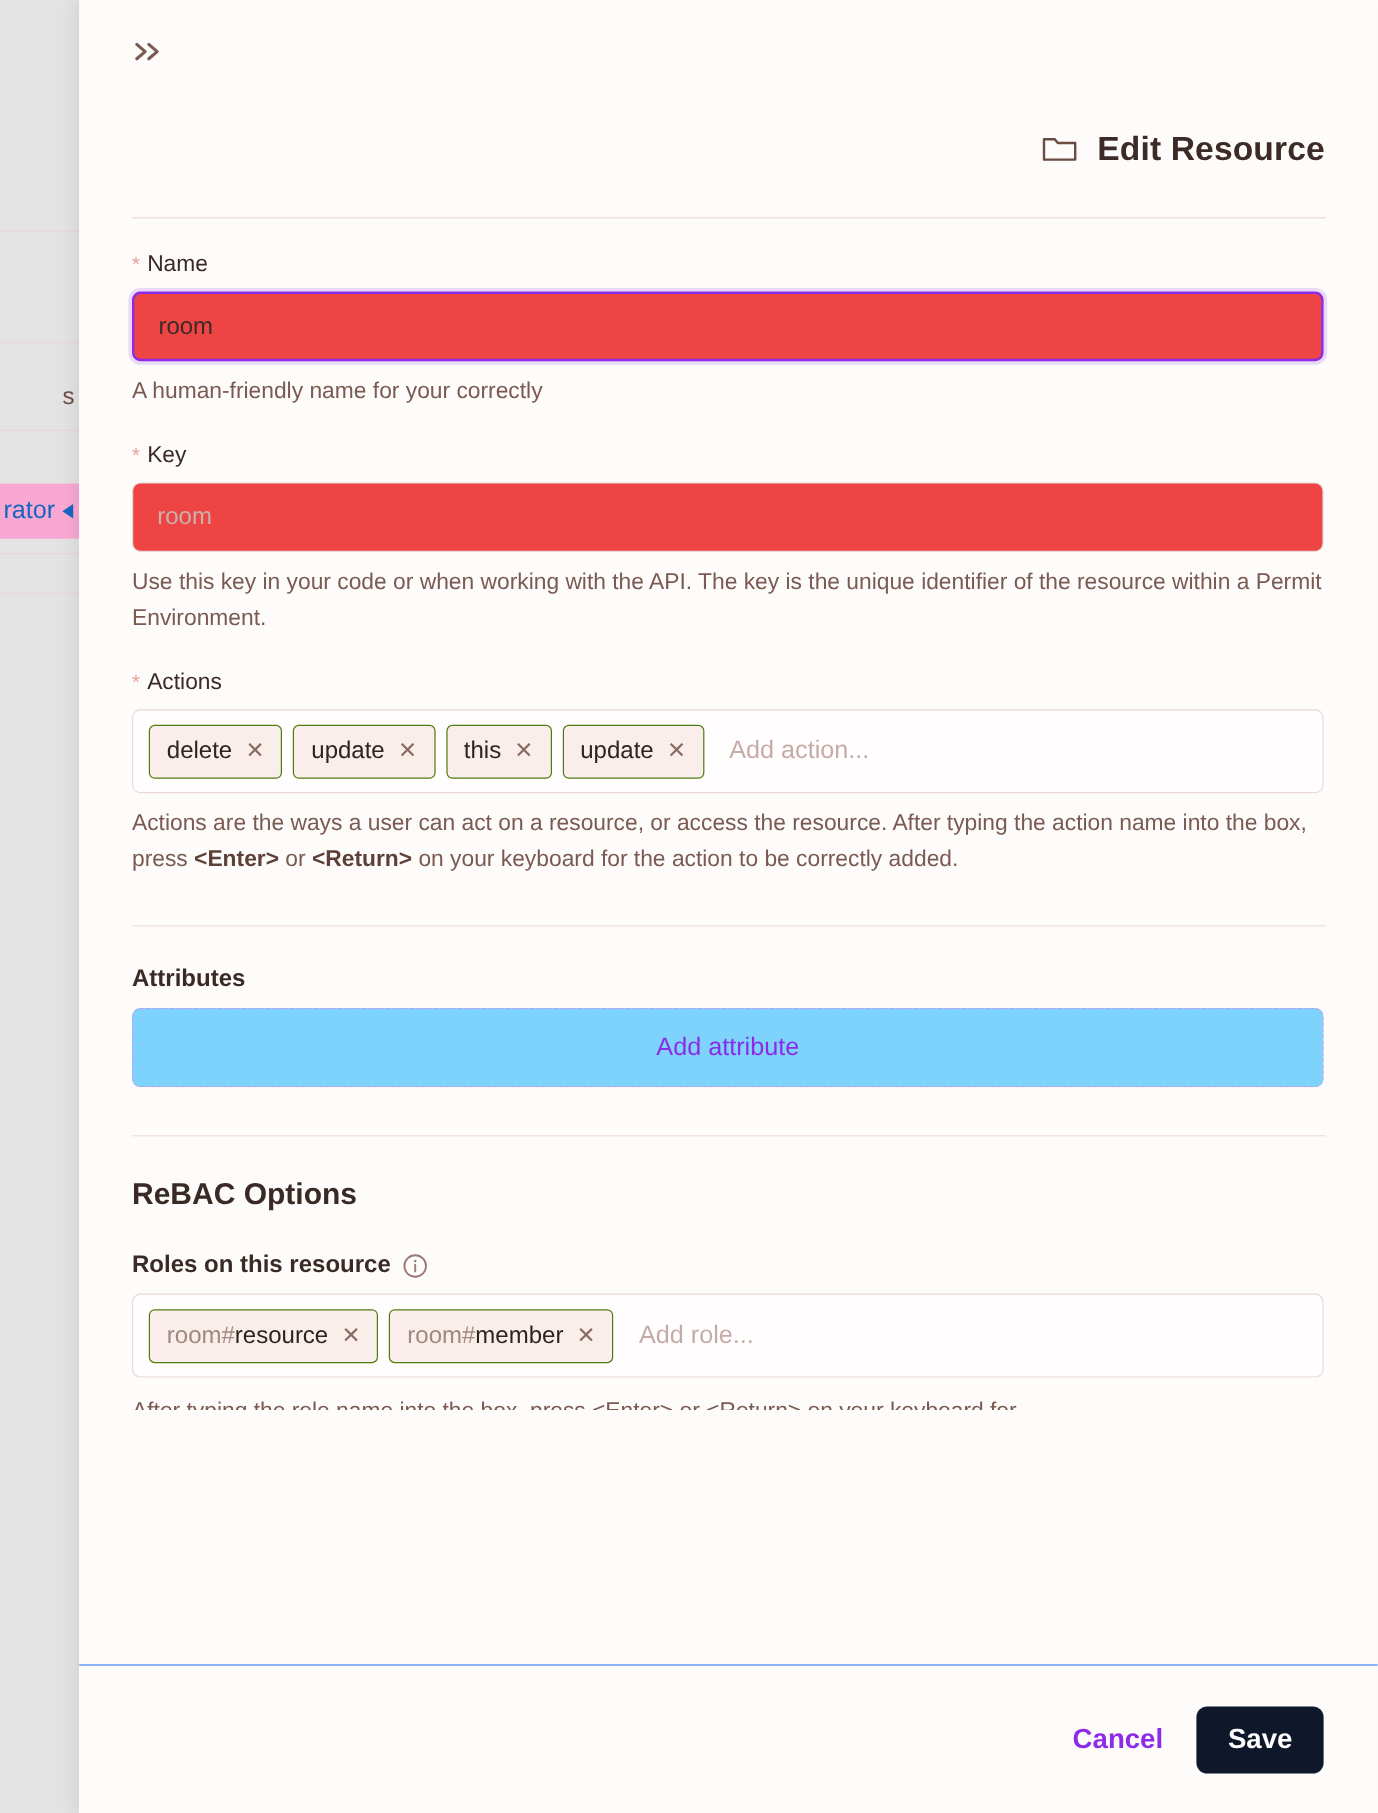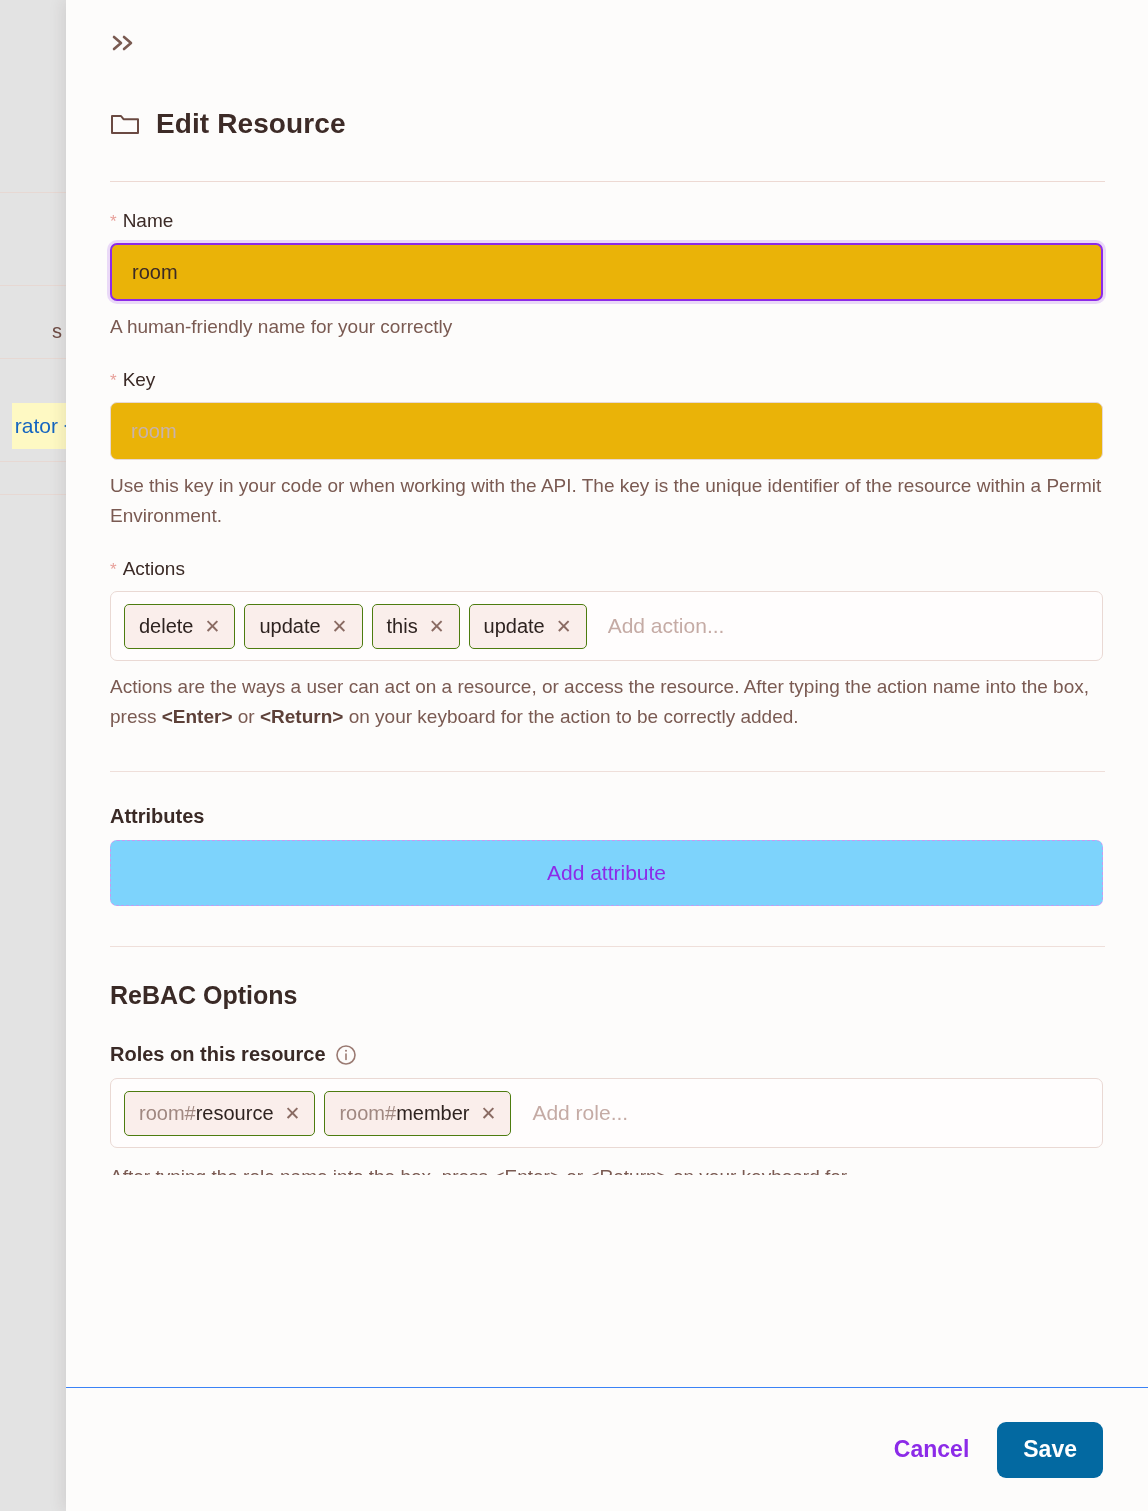--- a/index.html
+++ b/index.html
@@ -32,24 +32,24 @@
   }
   .bg-row-line {
     position: absolute;
     left: 0;
     width: 66px;
     height: 1px;
     background: #e7d8d3;
   }
   .bg-selected-row {
     position: absolute;
-    left: 12px;
+    left: 0;
     width: 66px;
     height: 46px;
-    background: #fef9c3;
+    background: #f9a8d4;
     display: flex;
     align-items: center;
     justify-content: flex-end;
     gap: 6px;
     padding-right: 5px;
   }
   .bg-selected-row .bg-sel-text {
     color: #1565c0;
     font-size: 21px;
     white-space: nowrap;
@@ -101,20 +101,21 @@
     border: none;
     cursor: pointer;
   }
   .collapse-btn svg { display: block; }
 
   .drawer-title-row {
     display: flex;
     align-items: center;
     gap: 16px;
     margin-top: 48px;
+    justify-content: flex-end;
   }
   .folder-icon { color: #6b4a42; display: flex; }
   .drawer-title {
     font-size: 28px;
     font-weight: bold;
     color: #3d2b27;
     letter-spacing: 0.1px;
   }
 
   .header-divider {
@@ -139,21 +140,21 @@
     color: #e8a09a;
     font-size: 17px;
     line-height: 1;
   }
 
   .text-input {
     width: 993px;
     height: 58px;
     border: 1px solid #e7d9d5;
     border-radius: 7px;
-    background: #eab308;
+    background: #ef4444;
     padding: 0 20px;
     font-size: 20px;
     font-family: "Liberation Sans", sans-serif;
     color: #3b2a26;
     outline: none;
     display: block;
   }
   .text-input::placeholder { color: #c8b2ad; }
   .text-input.focused {
     border: 2px solid #8c2be8;
@@ -280,21 +281,21 @@
     background: none;
     border: none;
     color: #8c2be8;
     font-size: 23px;
     font-weight: bold;
     font-family: "Liberation Sans", sans-serif;
     cursor: pointer;
     padding: 10px 6px;
   }
   .btn-save {
-    background: #0369a1;
+    background: #0f172a;
     border: none;
     border-radius: 9px;
     color: #ffffff;
     font-size: 23px;
     font-weight: bold;
     font-family: "Liberation Sans", sans-serif;
     cursor: pointer;
     height: 56px;
     padding: 0 26px;
   }

